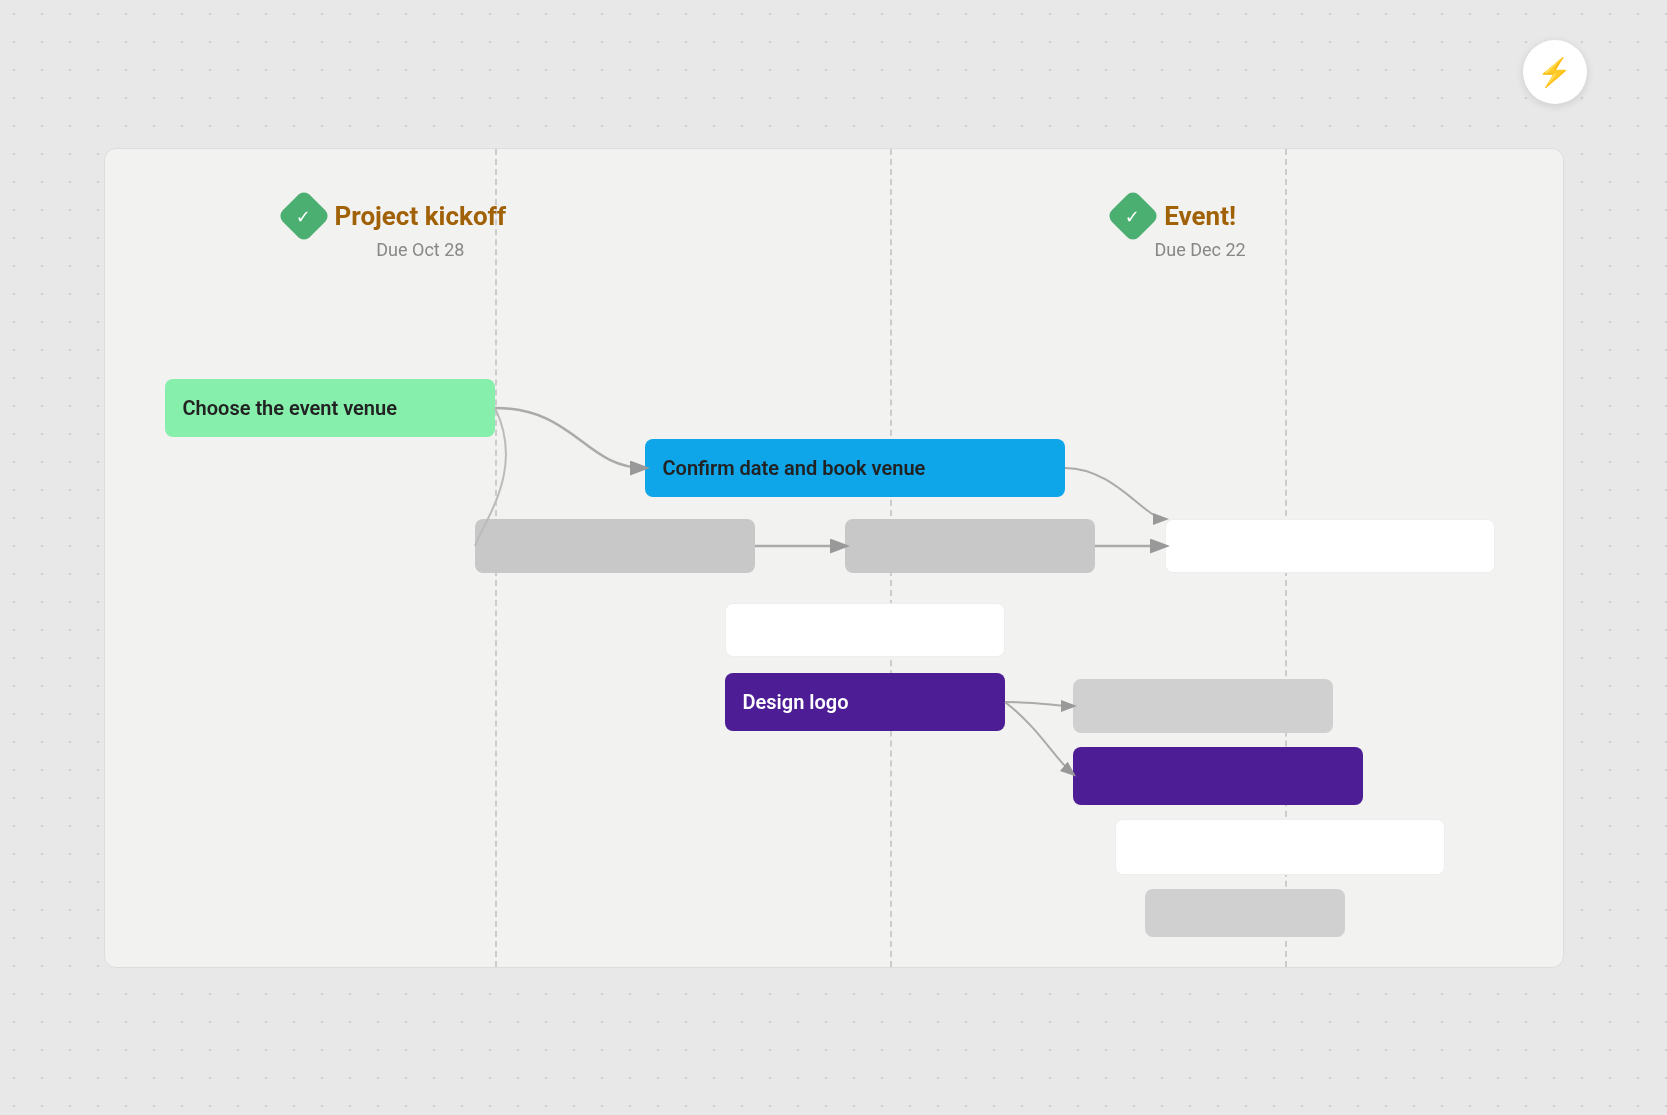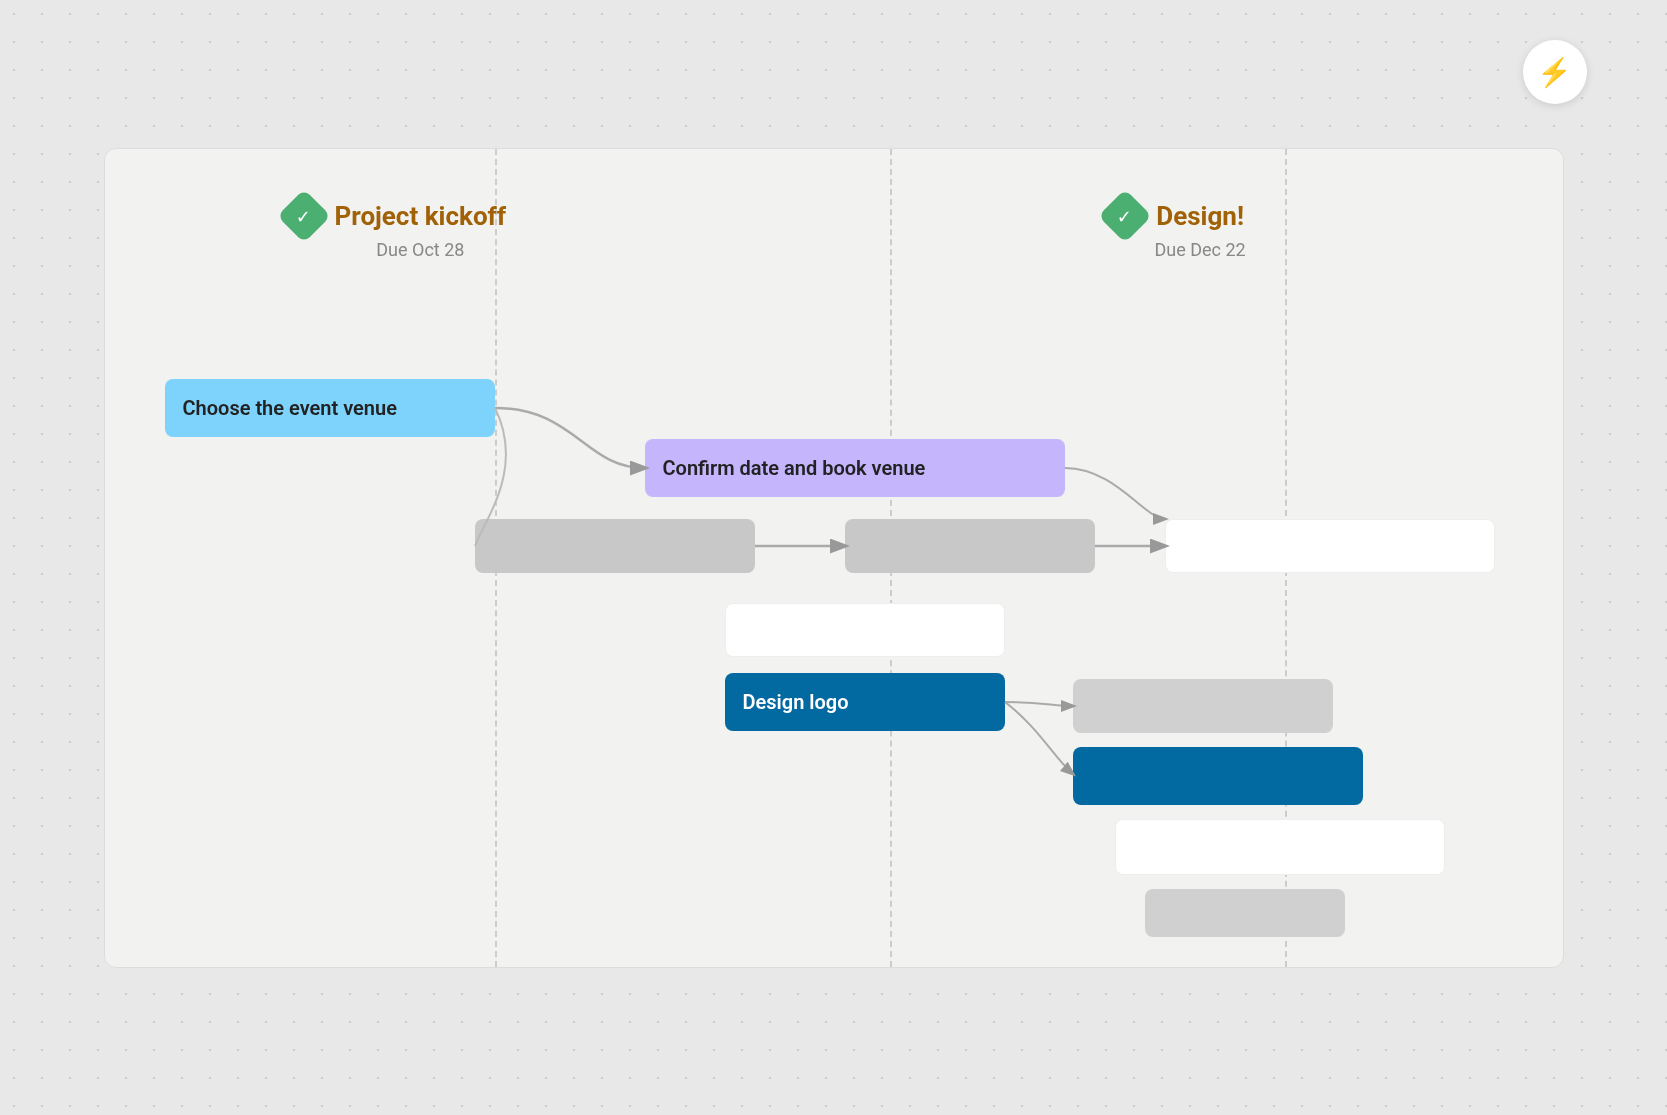--- a/index.html
+++ b/index.html
@@ -116,42 +116,42 @@
       border-radius: 8px;
       display: flex;
       align-items: center;
       padding: 0 18px;
       font-size: 20px;
       font-weight: 600;
       color: #222;
     }
 
     .task-orange {
-      background: #7dd3fc;
+      background: #86efac;
       color: #222;
     }
 
     .task-orange-2 {
-      background: #c4b5fd;
+      background: #0ea5e9;
       color: #222;
     }
 
     .task-gray {
       background: #c8c8c8;
       color: #444;
     }
 
     .task-white {
       background: white;
       color: #666;
       border: 1px solid #eee;
     }
 
     .task-purple {
-      background: #0369a1;
+      background: #4c1d95;
       color: white;
     }
 
     .task-gray-light {
       background: #d0d0d0;
       color: #555;
     }
 
     
     .connectors {
@@ -184,21 +184,21 @@
       <span class="milestone-title">Project kickoff</span>
     </div>
     <div class="milestone-due">Due Oct 28</div>
   </div>
 
   <div class="milestone milestone-right">
     <div class="milestone-header">
       <div class="milestone-badge">
         <span class="milestone-badge-inner">✓</span>
       </div>
-      <span class="milestone-title">Design!</span>
+      <span class="milestone-title">Event!</span>
     </div>
     <div class="milestone-due">Due Dec 22</div>
   </div>
 
   <div class="task-bar task-orange" style="left: 60px; top: 230px; width: 330px; height: 58px;">
     <span>Choose the event venue</span>
   </div>
 
   <div class="task-bar task-orange-2" style="left: 540px; top: 290px; width: 420px; height: 58px;">
     <span>Confirm date and book venue</span>

